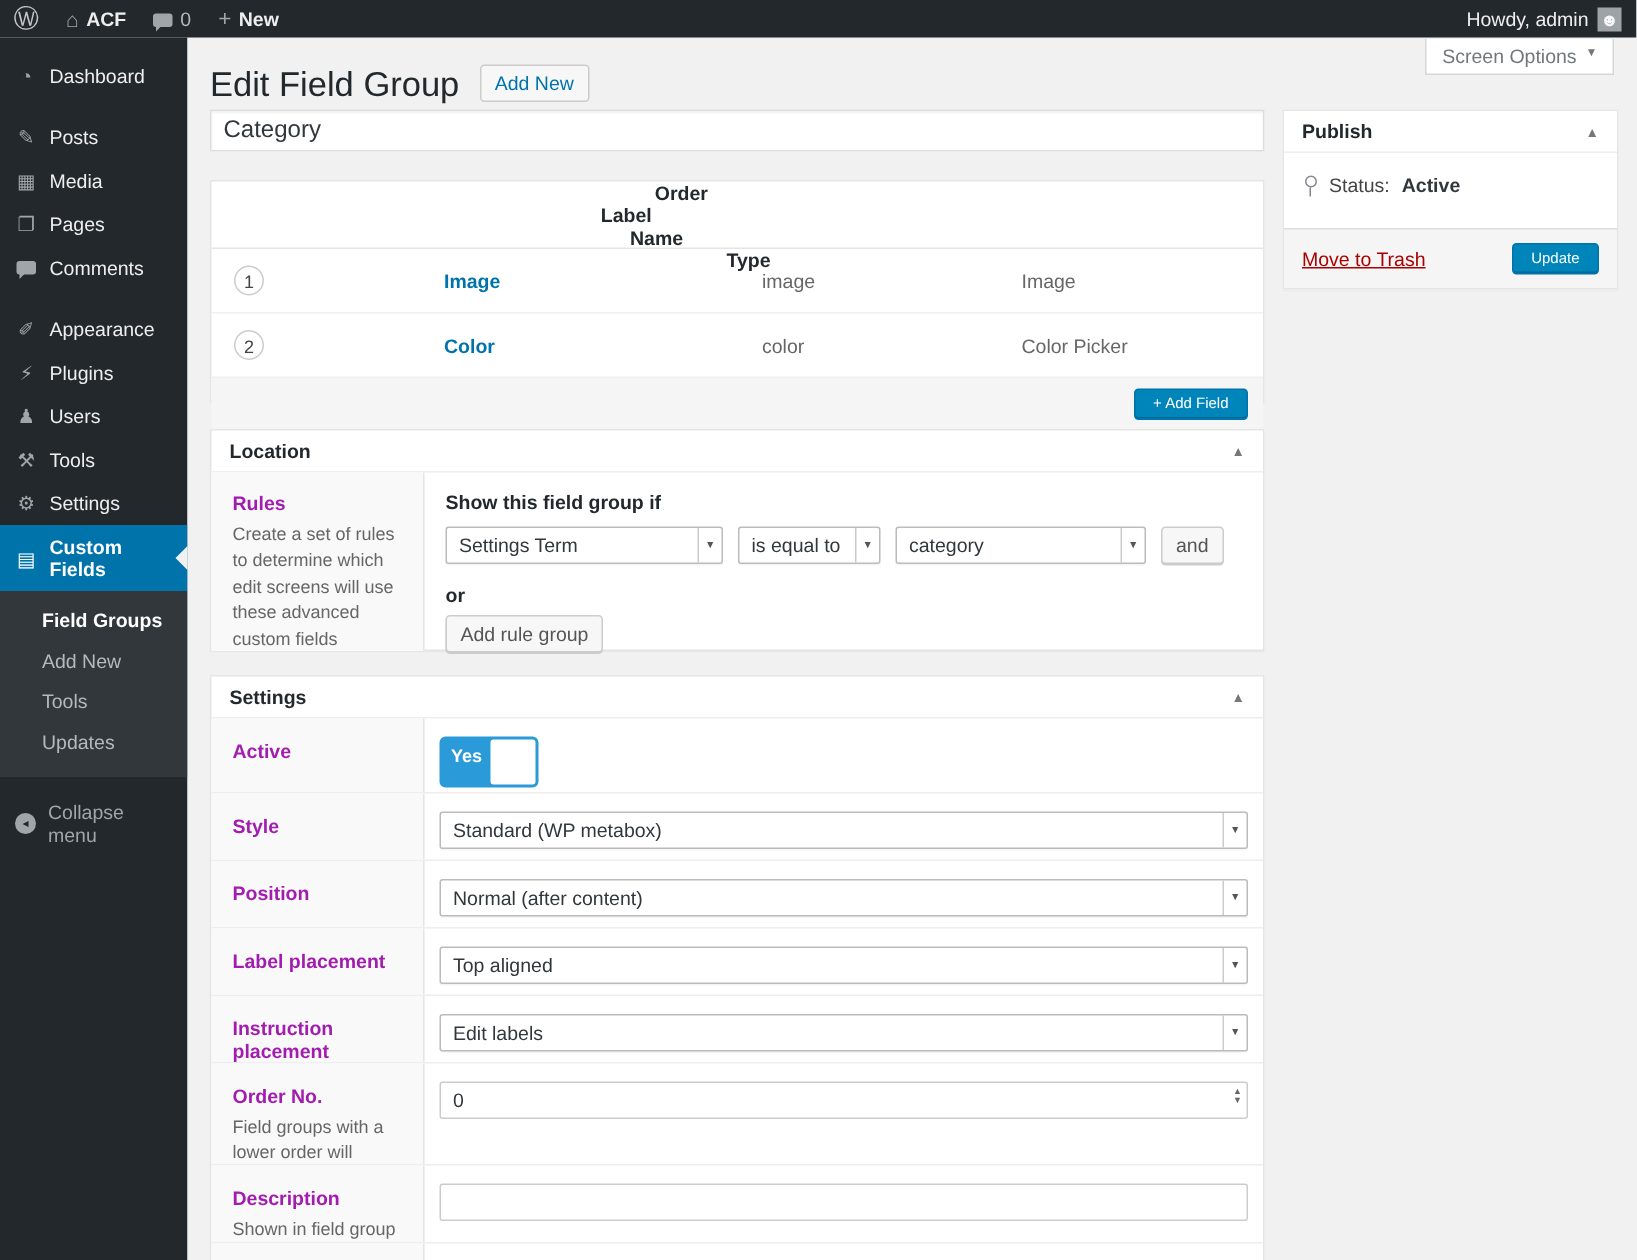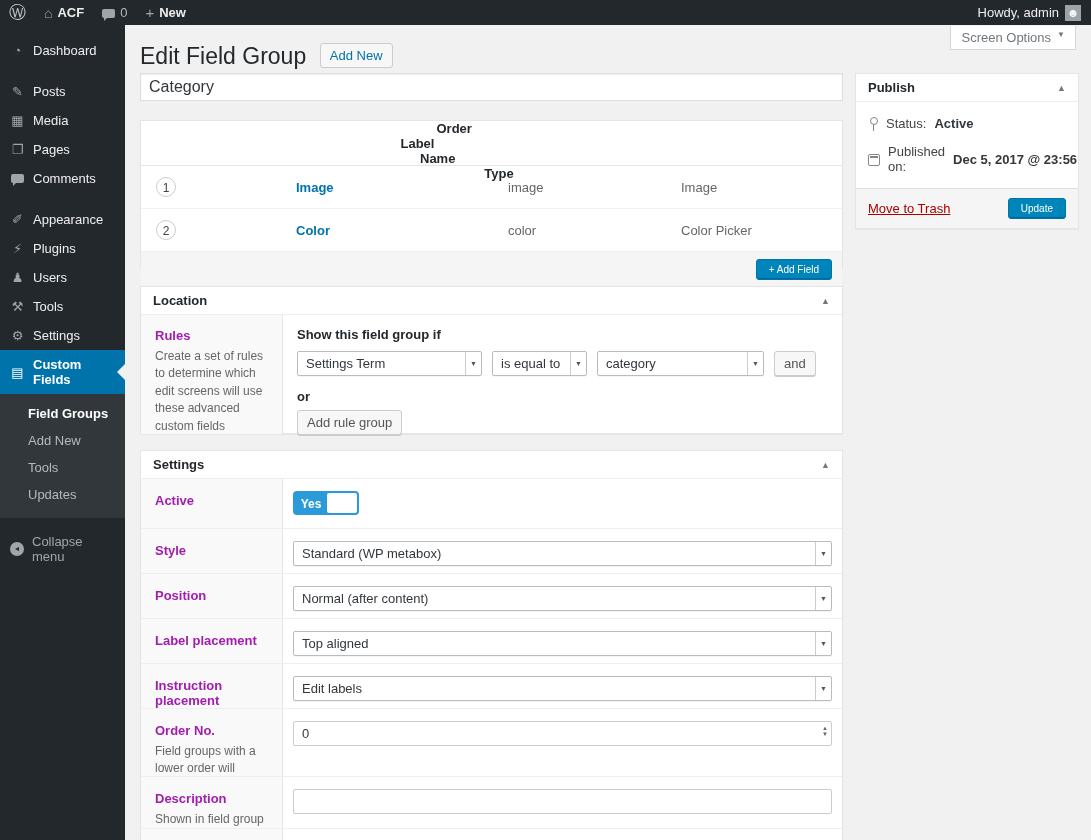--- a/index.html
+++ b/index.html
@@ -87,21 +87,21 @@
   .sel { position:relative; height:25px; border:1px solid #bbb; border-radius:2px; background:#fff; display:flex; align-items:center; padding:0 22px 0 8px; color:#32373c; cursor:pointer; box-shadow:0 1px 0 rgba(0,0,0,.04); }
   .sel .sel-arrow { position:absolute; right:0; top:0; bottom:0; width:16px; border-left:1px solid #ccc; display:flex; align-items:center; justify-content:center; font-size:7px; color:#555; }
   .btn-gray { background:#f7f7f7; border:1px solid #ccc; color:#555; font-size:13px; padding:4px 9px; box-shadow:0 1px 0 #ccc; }
   .or-label { font-weight:bold; color:#23282d; margin:13px 0 6px; }
 
   
   .settings-box { left:15px; top:425px; width:703px; height:430px; }
   .srow { display:flex; border-bottom:1px solid #eee; }
   .srow .left-cell { border-right:1px solid #e5e5e5; padding:14px 14px 0; }
   .srow .ctrl-cell { flex:1; padding:12px 10px; }
-  .toggle { width:66px; height:24px; border:2px solid #2a9bd8; border-radius:4px; background:#2a9bd8; display:flex; cursor:pointer; }
+  .toggle { width:66px; height:34px; border:2px solid #2a9bd8; border-radius:4px; background:#2a9bd8; display:flex; cursor:pointer; }
   .toggle-on-label { flex:1; color:#fff; font-weight:bold; font-size:12px; line-height:22px; text-align:center; }
   .toggle-knob { width:30px; background:#fff; border-radius:2px; }
   .wide-sel { width:100%; }
   .num-input-wrap { position:relative; width:100%; }
   .text-input { width:100%; height:25px; border:1px solid #ccc; border-radius:2px; padding:0 8px; font-size:13px; color:#32373c; background:#fff; font-family:inherit; }
   .spinner { position:absolute; right:4px; top:4px; display:flex; flex-direction:column; line-height:1; color:#666; font-size:6px; cursor:pointer; }
   .desc-input { width:100%; }
 </style>
 </head>
 <body>
@@ -230,25 +230,20 @@
   <div class="postbox publish-box">
     <div class="postbox-header">
       <span class="postbox-title">Publish</span>
       <span class="toggle-ind">▲</span>
     </div>
     <div class="pub-body">
       <div class="pub-row">
         <span class="pin-ico"></span>
         <span>Status:</span>
         <span class="pub-strong">Active</span>
-      </div>
-      <div class="pub-row" style="padding-bottom:2px;">
-        <span class="cal-ico"></span>
-        <span>Published on:</span>
-        <span class="pub-strong" style="white-space:nowrap;">Dec 5, 2017 @ 23:56</span>
       </div>
     </div>
     <div class="pub-foot">
       <a class="trash-link">Move to Trash</a>
       <span class="btn btn-primary">Update</span>
     </div>
   </div>
 
   <div class="postbox location-box">
     <div class="postbox-header">

